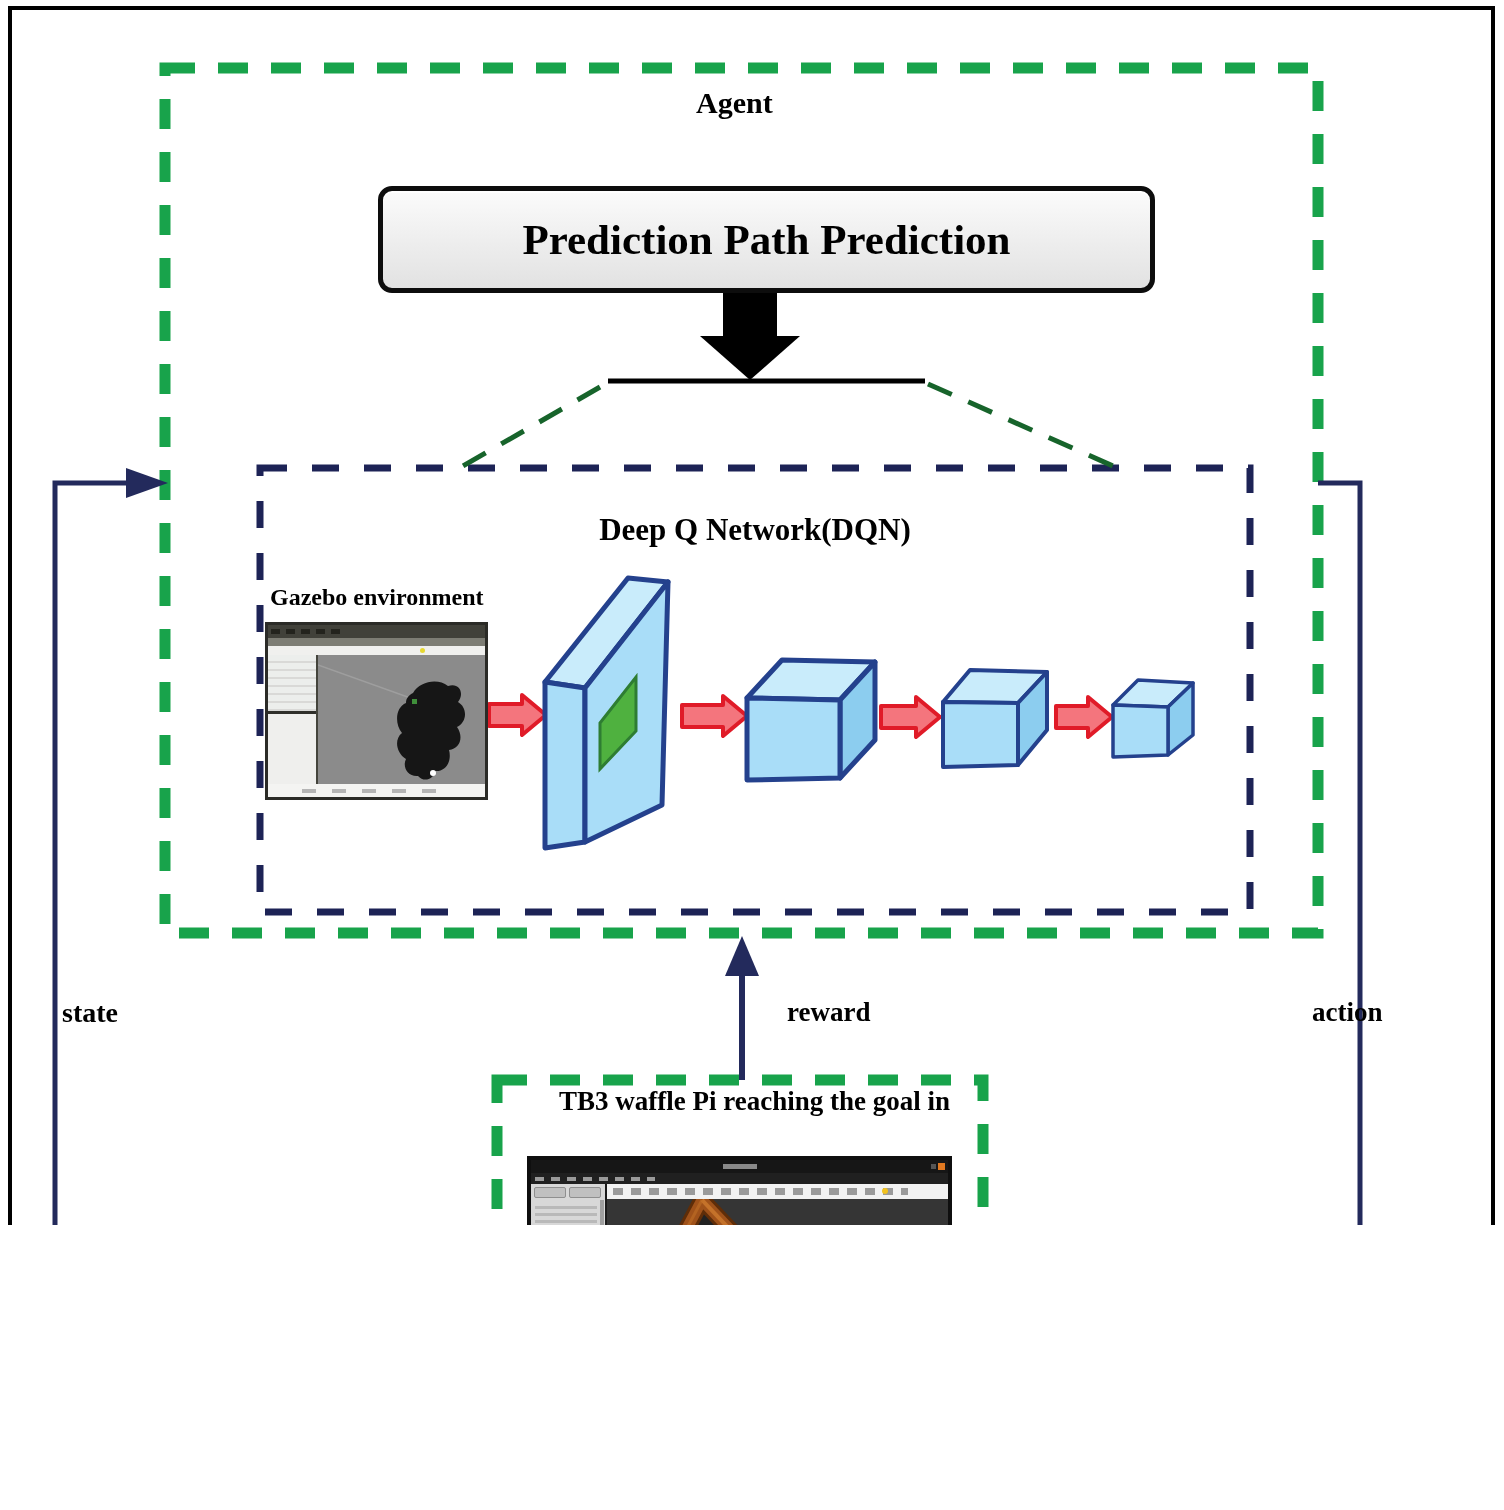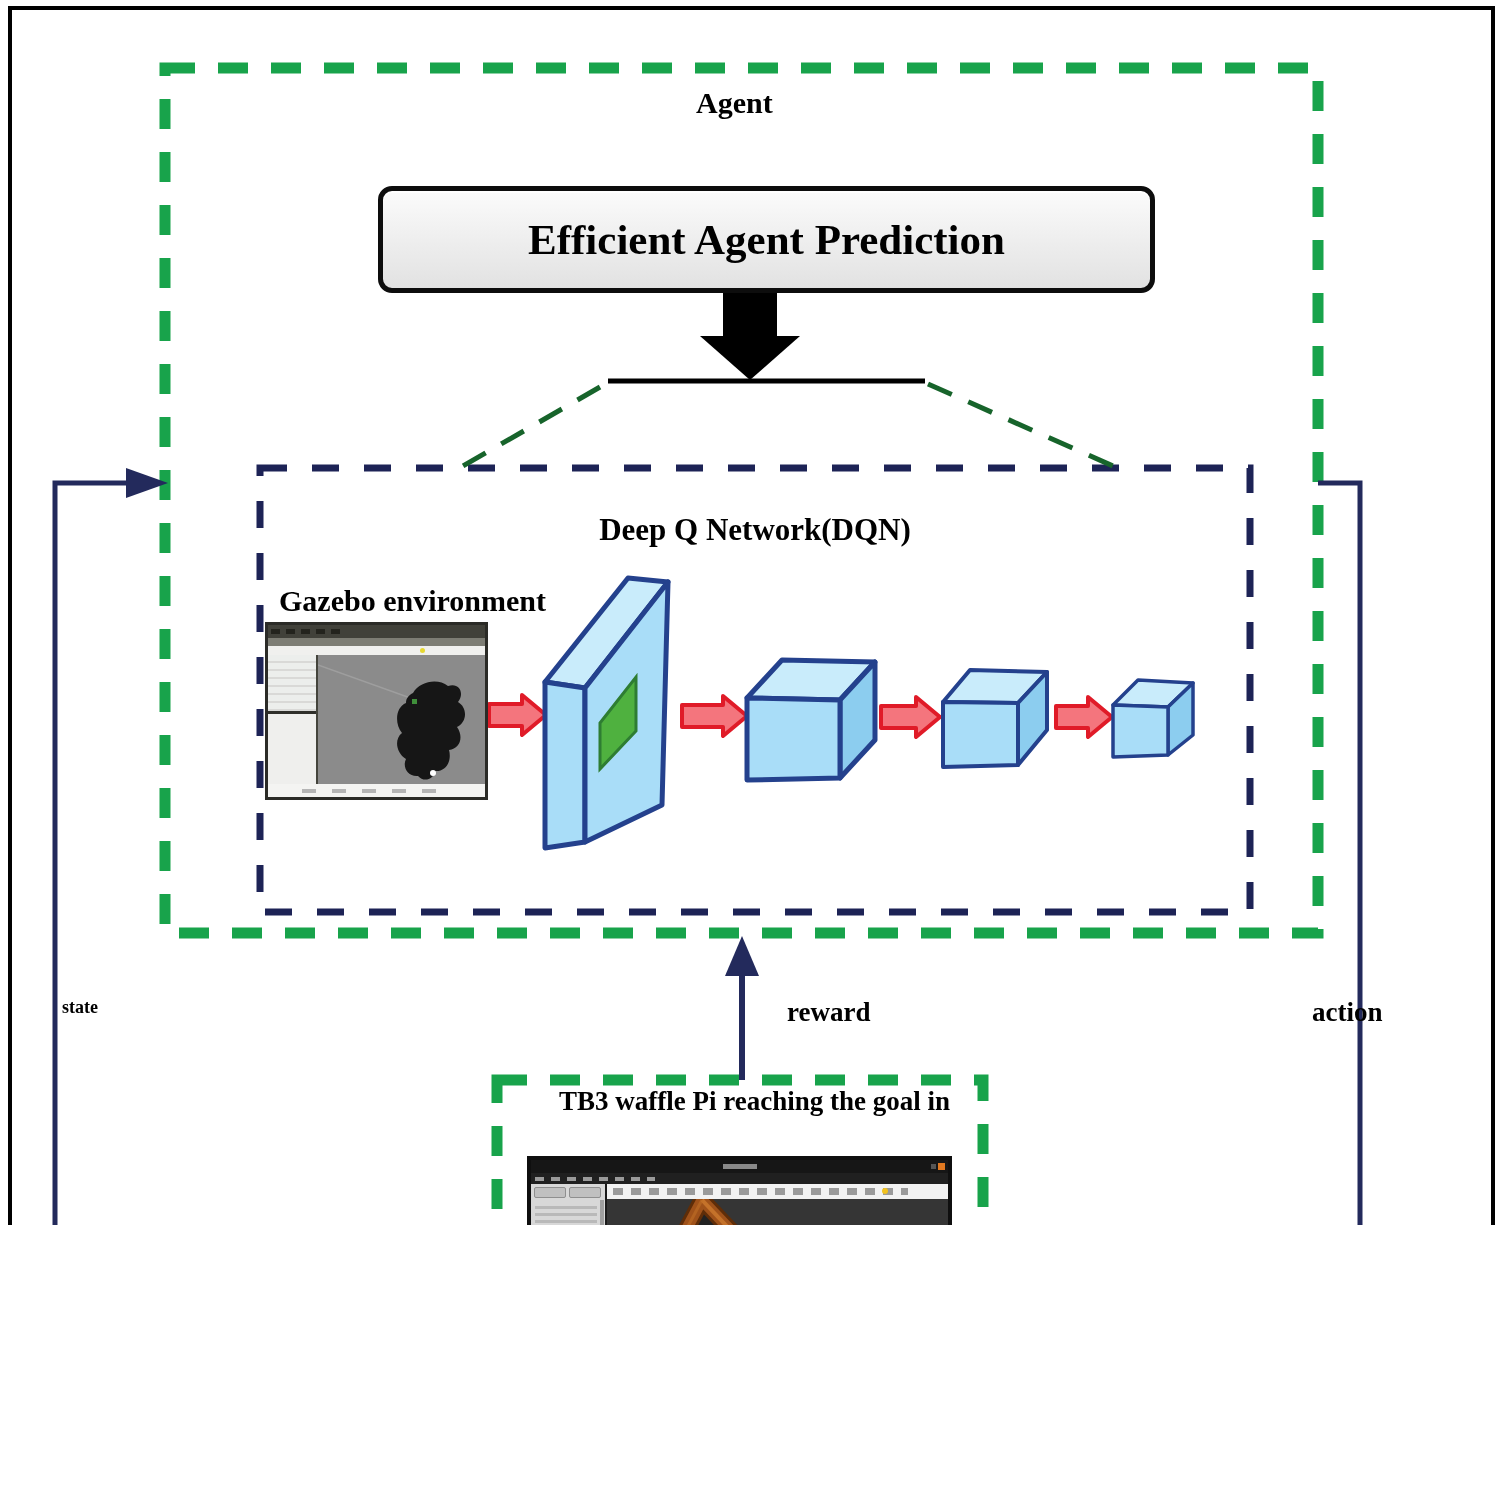--- a/index.html
+++ b/index.html
@@ -2,23 +2,23 @@
 <html><head>
 <meta charset="utf-8">
 <style>
   html,body{margin:0;padding:0;background:#ffffff;}
   .canvas{position:relative;width:1504px;height:1225px;background:#ffffff;
           font-family:"Liberation Serif","DejaVu Serif",serif;overflow:hidden;}
   .layer{position:absolute;left:0;top:0;z-index:1;}
   .lbl{position:absolute;z-index:3;color:#000;font-weight:bold;white-space:nowrap;}
   .agent-lbl{left:696px;top:86px;font-size:30px;}
   .dqn-title{left:260px;top:512px;width:990px;text-align:center;font-size:31px;}
-  .gazebo-lbl{left:279px;top:584px;font-size:30px;}
+  .gazebo-lbl{left:270px;top:584px;font-size:24px;}
   .env-lbl{left:559px;top:1085px;font-size:27px;line-height:33px;}
-  .state-lbl{left:62px;top:997px;font-size:18px;}
+  .state-lbl{left:62px;top:997px;font-size:28px;}
   .reward-lbl{left:761px;top:997px;font-size:27px;margin-left:26px;}
   .action-lbl{left:1265px;top:997px;font-size:27px;margin-left:47px;}
 
   .epp-box{position:absolute;z-index:2;left:378px;top:186px;width:777px;height:107px;
            box-sizing:border-box;border:5px solid #0d0d0d;border-radius:14px;
            background:linear-gradient(180deg,#fbfbfb 0%,#ededed 55%,#e2e2e2 100%);
            box-shadow:inset 0 2px 0 #ffffff;
            display:flex;align-items:center;justify-content:center;}
   .epp-box span{font-size:43px;font-weight:bold;color:#000;}
 
@@ -239,21 +239,21 @@
           <div class="endblock"></div>
         </div>
         <div class="w2-bottom"></div>
       </div>
     </div>
   </div>
 
   <div class="lbl agent-lbl">Agent</div>
 
   <div class="epp-box">
-    <span>Efficient Agent Prediction</span>
+    <span>Prediction Path Prediction</span>
   </div>
 
   <div class="lbl dqn-title">Deep Q Network(DQN)</div>
   <div class="lbl gazebo-lbl">Gazebo environment</div>
 
   <div class="lbl env-lbl">
     <div>TB3 waffle Pi reaching the goal in</div>
   </div>
 
   <div class="lbl state-lbl">state</div>

